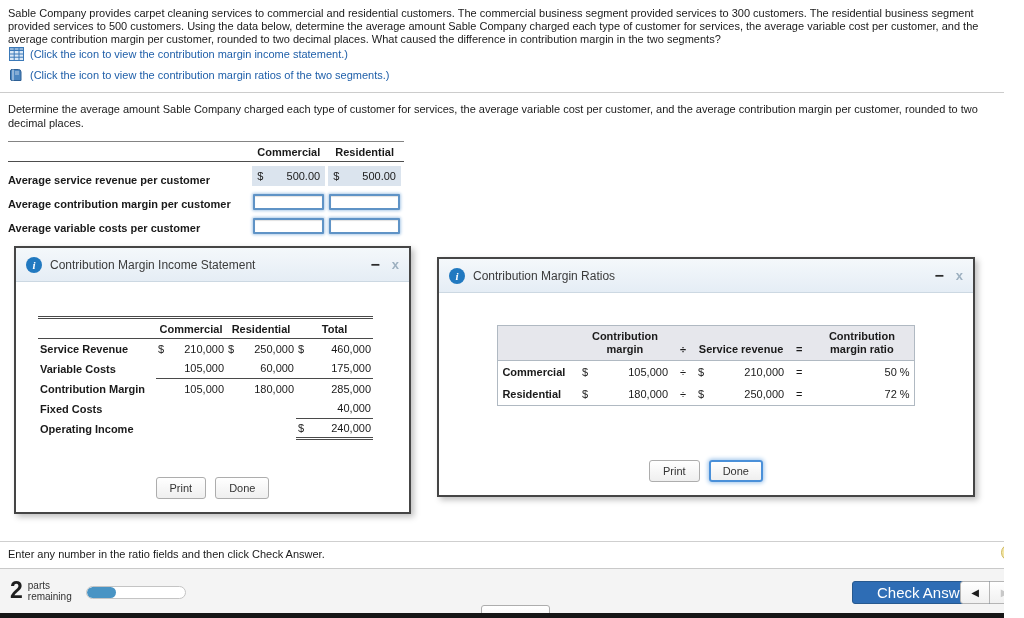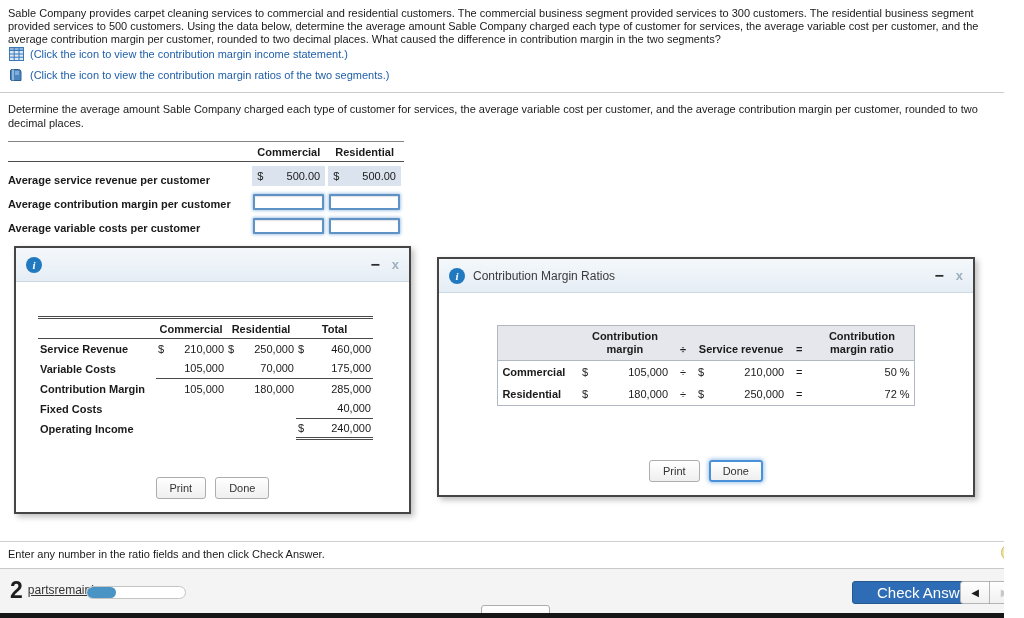--- a/index.html
+++ b/index.html
@@ -67,21 +67,21 @@
   
   .hint-divider { position:absolute; left:0; top:541px; width:1024px; border-top:1px solid #cfcfcf; }
   .hint { position:absolute; left:8px; top:548px; }
   .help-circle { position:absolute; left:1001px; top:544px; width:17px; height:17px; border-radius:50%; background:#f3e6a6; border:1px solid #cdb75f; color:#5f5320; font-weight:bold; font-size:11px; display:flex; align-items:center; justify-content:center; cursor:pointer; }
 
   .bottom-bar { position:absolute; left:0; top:568px; width:1024px; height:45px; background:#f4f4f4; border-top:1px solid #c9c9c9; }
   .black-strip { position:absolute; left:0; top:613px; width:1024px; height:5px; background:#161616; }
 
   .parts { position:absolute; left:10px; top:577px; display:flex; align-items:center; gap:5px; }
   .parts-count { font-size:23px; font-weight:bold; color:#1e1e1e; }
-  .parts-lines { display:flex; font-size:12px; line-height:11px; color:#333;text-decoration:underline; }
+  .parts-lines { display:flex; flex-direction:column; font-size:10px; line-height:11px; color:#333; }
 
   .progress-track { position:absolute; left:86px; top:586px; width:100px; height:13px; background:#ffffff; border:1px solid #c4c4c4; border-radius:7px; overflow:hidden; }
   .progress-fill { height:100%; background:#4994c4; border-radius:7px; }
 
   .clear-all { position:absolute; left:481px; top:581px; height:23px;margin-top:24px; }
   .check-answer { position:absolute; left:852px; top:581px; height:23px; padding:0 24px; background:#2e6db5; border:1px solid #27598f; border-radius:3px; color:#fff; font-family:inherit; font-size:15px; cursor:pointer; }
 
   .nav-group { position:absolute; left:960px; top:581px; display:flex; }
   .nav-btn { width:30px; height:23px; background:linear-gradient(#ffffff,#f0f0f0); border:1px solid #b5b5b5; display:flex; align-items:center; justify-content:center; font-size:10px; color:#1d1d1d; cursor:pointer; font-family:inherit; }
   .nav-btn + .nav-btn { border-left:none; color:#c8c8c8; }
@@ -157,20 +157,21 @@
         </div>
       <div class="ans-cell">
           <input class="ans-input" style="">
         </div>
     </div>
   </div>
 
   <div class="popup popup-is">
     <div class="popup-header">
       <span class="info-icon">i</span>
+      <span class="popup-title">Contribution Margin Income Statement</span>
       <span class="win-controls">
         <span class="min-btn">−</span>
         <span class="close-btn">x</span>
       </span>
     </div>
 
     <table class="is-table">
       <thead>
         <tr>
           <th class="is-label"></th>
@@ -187,21 +188,21 @@
           <td class="is-sym">$</td>
           <td class="is-num">250,000</td>
           <td class="is-sym">$</td>
           <td class="is-num is-num-t">460,000</td>
         </tr>
         <tr>
           <td class="is-label">Variable Costs</td>
           <td class="is-sym u"></td>
           <td class="is-num u">105,000</td>
           <td class="is-sym u"></td>
-          <td class="is-num u">70,000</td>
+          <td class="is-num u">60,000</td>
           <td class="is-sym u"></td>
           <td class="is-num is-num-t u">175,000</td>
         </tr>
         <tr>
           <td class="is-label">Contribution Margin</td>
           <td class="is-sym"></td>
           <td class="is-num">105,000</td>
           <td class="is-sym"></td>
           <td class="is-num">180,000</td>
           <td class="is-sym"></td>

